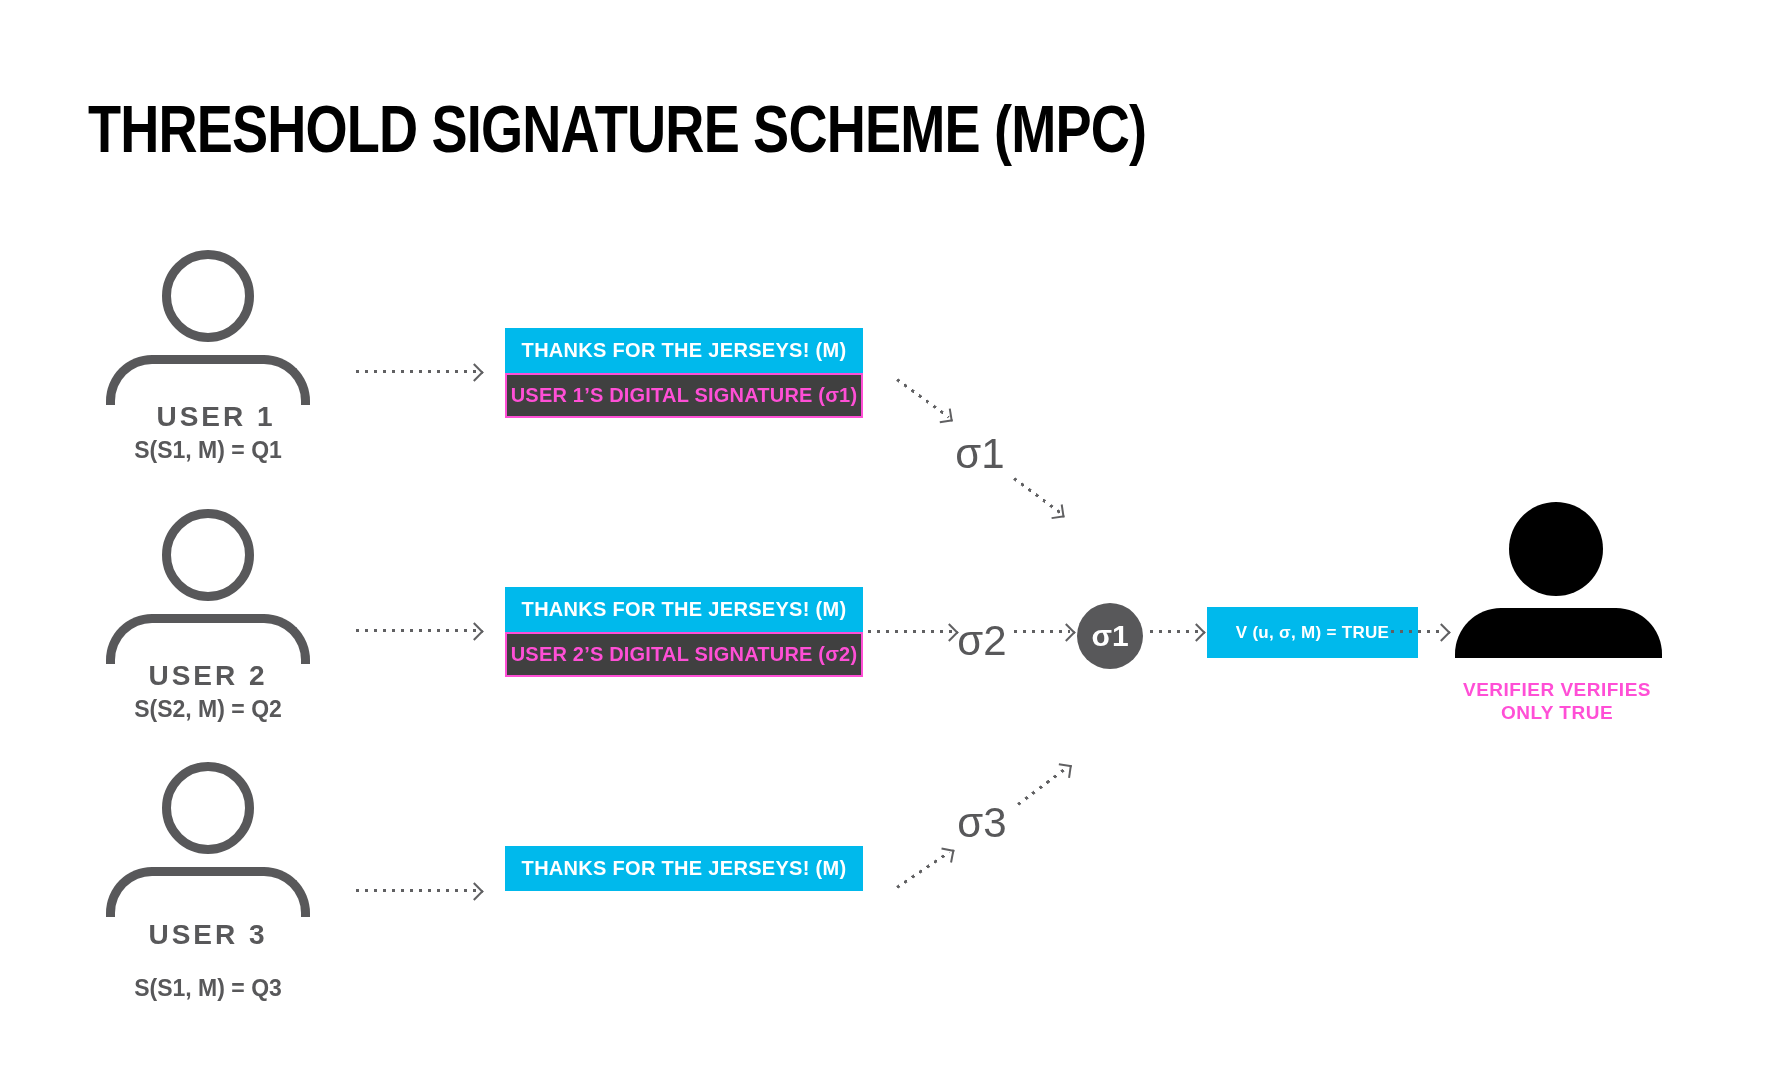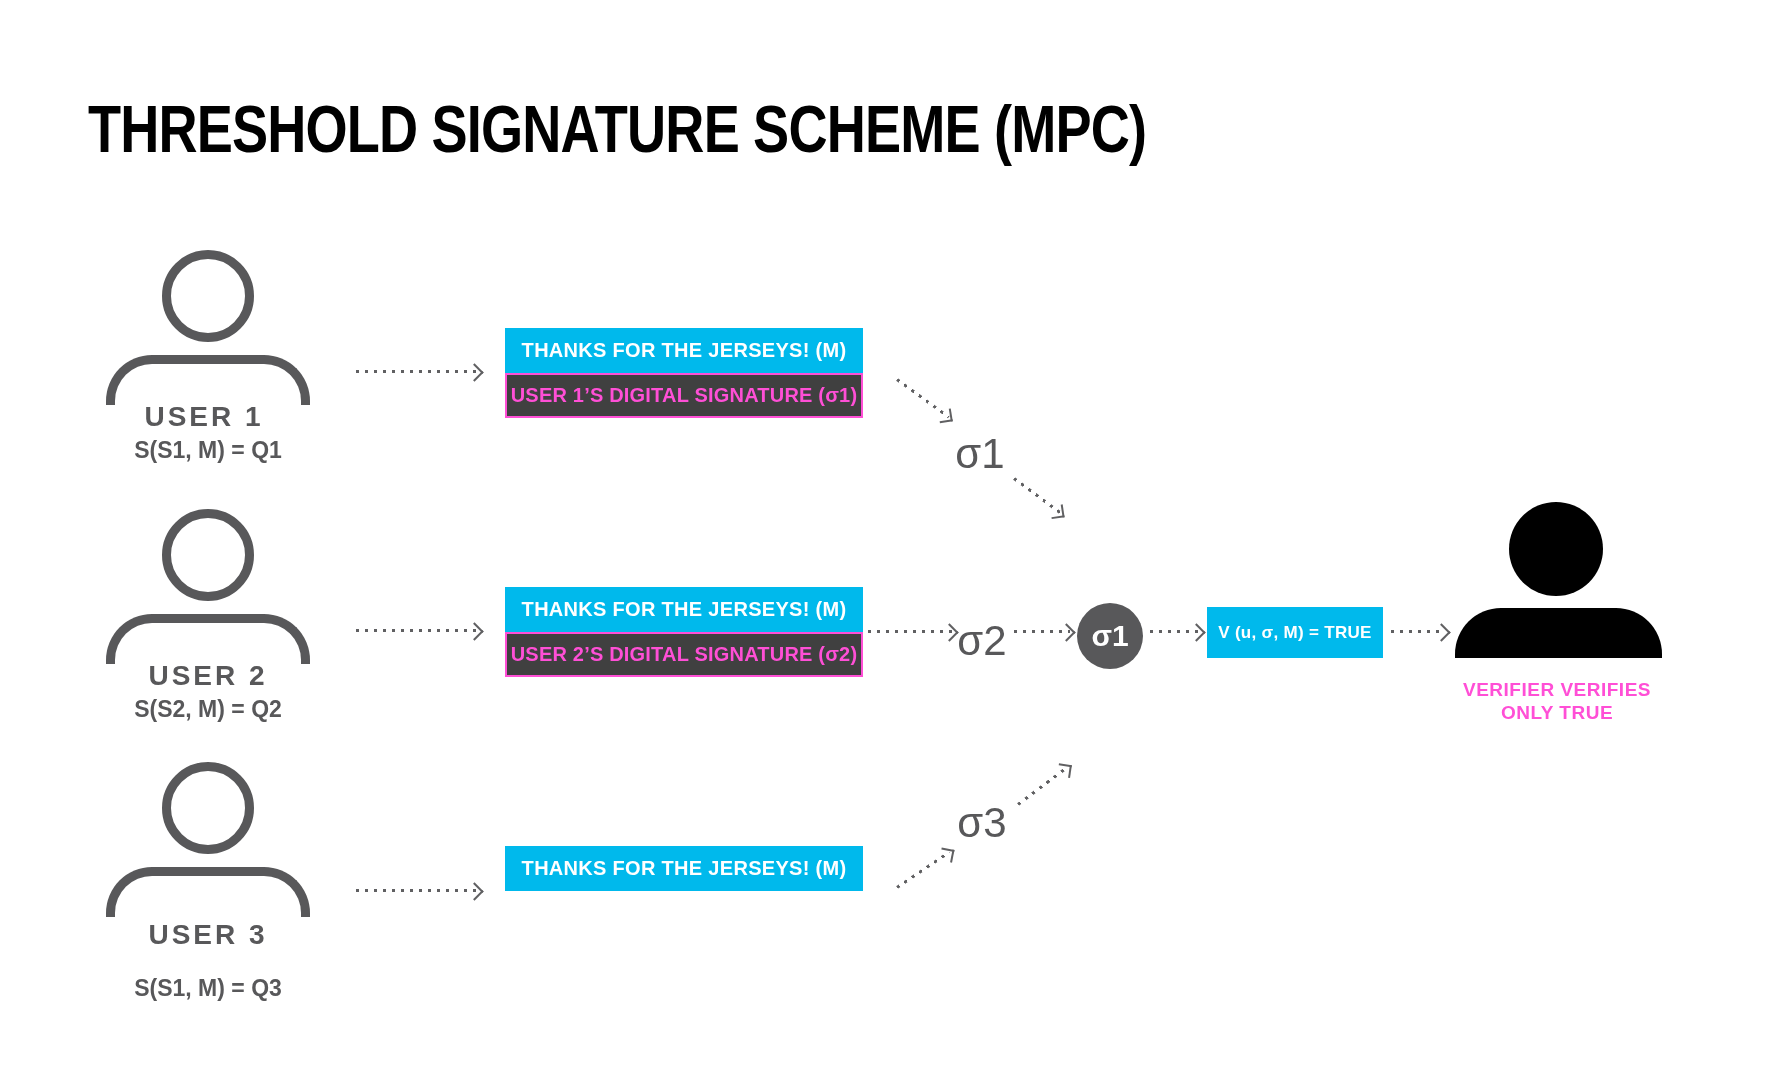--- a/index.html
+++ b/index.html
@@ -33,21 +33,21 @@
          background-image:repeating-linear-gradient(90deg,#606062 0 3px,transparent 3px 9px);
          transform-origin:0 50%;}
   .arrow .head{position:absolute;right:-3px;top:-4.5px;width:11px;height:11px;
          border-top:2.5px solid #606062;border-right:2.5px solid #606062;transform:rotate(45deg);}
 
   .sigma{position:absolute;width:64px;text-align:center;color:var(--gray);font-size:42px;
          font-weight:500;line-height:46px;}
   .agg-circle{position:absolute;left:1077px;top:603px;width:66px;height:66px;border-radius:50%;
          background:var(--gray);color:#fff;font-weight:700;font-size:30px;
          display:flex;align-items:center;justify-content:center;}
-  .vbox{position:absolute;left:1207px;top:607px;width:176px;height:51px;background:var(--cyan);
+  .vbox{position:absolute;left:1207px;top:607px;width:211px;height:51px;background:var(--cyan);
         color:#fff;font-weight:700;font-size:17px;display:flex;align-items:center;justify-content:center;
         letter-spacing:0.3px;white-space:nowrap;}
 
   
   .vf-head{position:absolute;left:1509px;top:502px;width:94px;height:94px;background:var(--black);border-radius:50%;}
   .vf-body{position:absolute;left:1455px;top:608px;width:207px;height:50px;background:var(--black);
            border-radius:46px 46px 0 0;}
   .vf-caption{position:absolute;left:1407px;top:678px;width:300px;text-align:center;color:var(--magenta);
            font-weight:700;font-size:19px;line-height:23px;letter-spacing:0.5px;}
 </style>
@@ -55,21 +55,21 @@
 <body>
 
 <div class="canvas">
 
   <div class="title">THRESHOLD SIGNATURE SCHEME (MPC)</div>
 
   <div>
     <div class="p-head" style="left:162px;top:250px;"></div>
     <div class="p-body" style="left:106px;top:355px;"></div>
   </div>
-  <div class="u-label" style="left:54px;top:402px;">USER 1</div>
+  <div class="u-label" style="left:66px;top:402px;">USER 1</div>
   <div class="u-formula" style="left:58px;top:436px;text-align:center;">S(S1, M) = Q1</div>
   <div class="arrow" style="left:356px;top:370px;width:122px;">
       <span class="head"></span>
     </div>
   <div class="msgbox" style="top:328px;">
     <div class="msg-m">THANKS FOR THE JERSEYS! (M)</div>
     <div class="msg-s">USER 1’S DIGITAL SIGNATURE (σ1)</div>
   </div>
   <div class="arrow" style="left:897px;top:378px;width:64px;transform:rotate(36deg);">
       <span class="head"></span>

